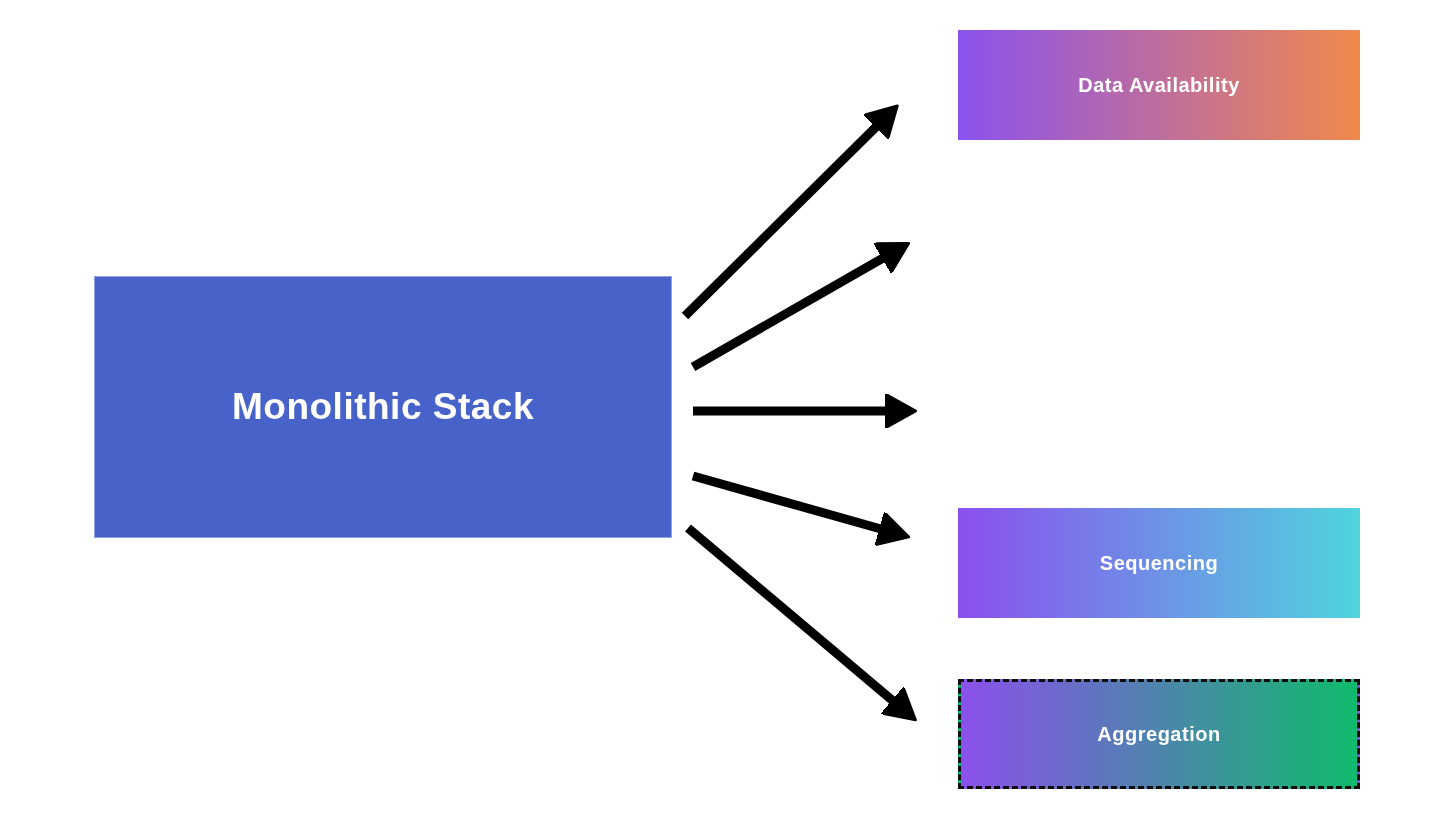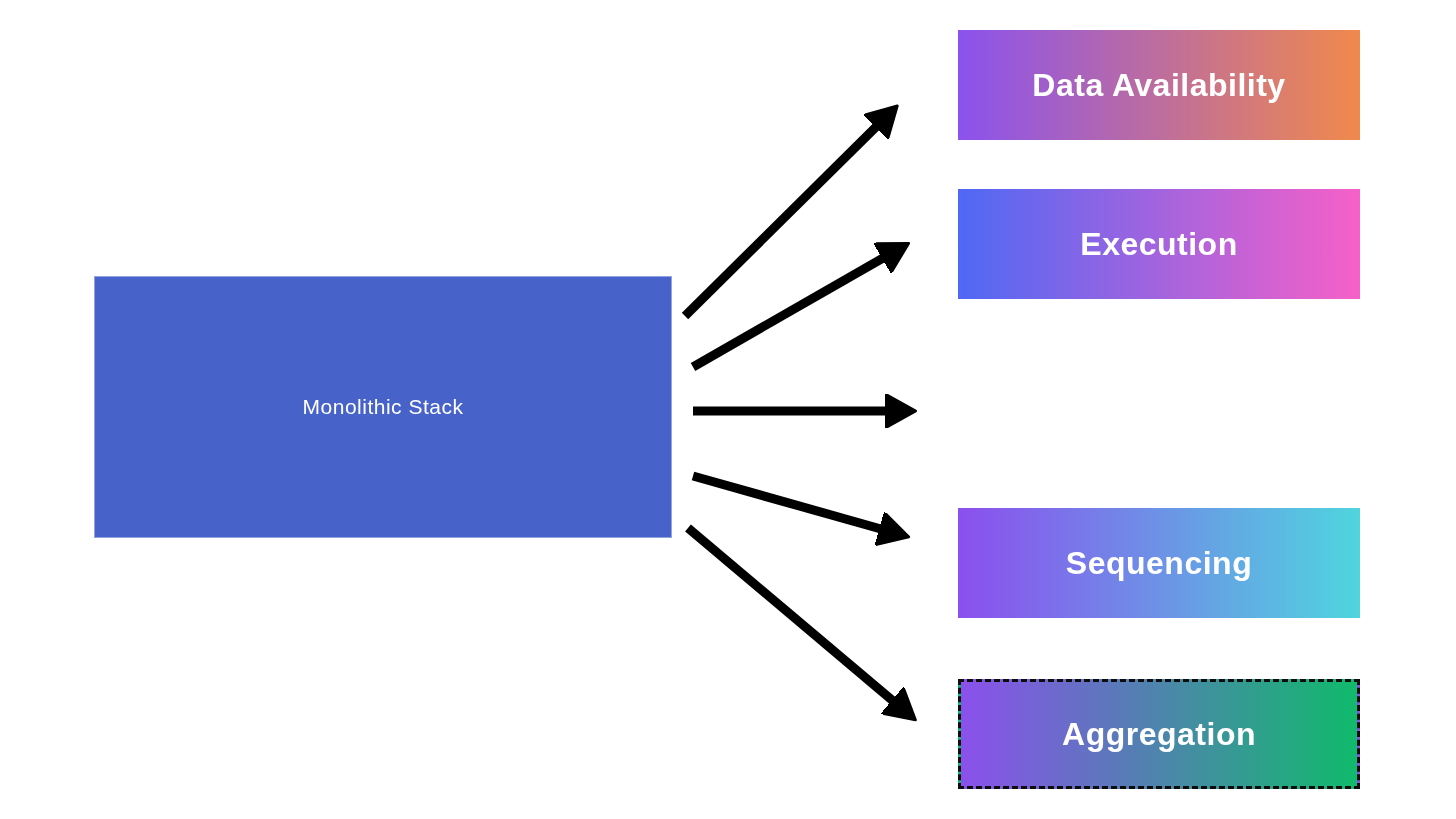--- a/index.html
+++ b/index.html
@@ -22,37 +22,37 @@
     width: 578px;
     height: 262px;
     display: flex;
     align-items: center;
     justify-content: center;
     border: 1px solid #93a3e0;
     box-sizing: border-box;
   }
   .source-box .label {
     color: #ffffff;
-    font-size: 21px;
-    font-weight: 400;
+    font-size: 37px;
+    font-weight: 700;
     letter-spacing: 0.5px;
   }
   .target-box {
     position: absolute;
     left: 958px;
     width: 402px;
     height: 110px;
     display: flex;
     align-items: center;
     justify-content: center;
     box-sizing: border-box;
   }
   .target-box .label {
     color: #ffffff;
-    font-size: 32px;
+    font-size: 20px;
     font-weight: 700;
     letter-spacing: 0.5px;
   }
   .t0 { top: 30px; }
   .t1 { top: 189px; }
   .t2 { top: 348px; }
   .t3 { top: 508px; justify-content: center; }
   .t4 { top: 679px; }
   .target-box.dashed {
     border: 3.5px dashed #0d0d0d;
@@ -72,23 +72,20 @@
 <div class="canvas" style="background: rgb(255, 255, 255);">
 
   <div class="source-box" style="background: rgb(71, 99, 201);">
     <span class="label" style="color: rgb(255, 255, 255);">Monolithic Stack</span>
   </div>
 
   <div class="target-box t0" style="background: linear-gradient(90deg, rgb(139, 82, 238), rgb(240, 137, 76));">
     <span class="label">Data Availability</span>
   </div>
 
-  <div class="target-box t1" style="background: linear-gradient(90deg, rgb(79, 104, 244), rgb(247, 96, 200));">
-    <span class="label">Execution</span>
-  </div>
 
 
   <div class="target-box t3" style="background: linear-gradient(90deg, rgb(139, 79, 238), rgb(79, 213, 222));">
     <span class="label">Sequencing</span>
   </div>
 
   <div class="target-box t4 dashed" style="background: linear-gradient(90deg, rgb(139, 80, 236), rgb(16, 186, 108));">
     <span class="label">Aggregation</span>
   </div>
 

